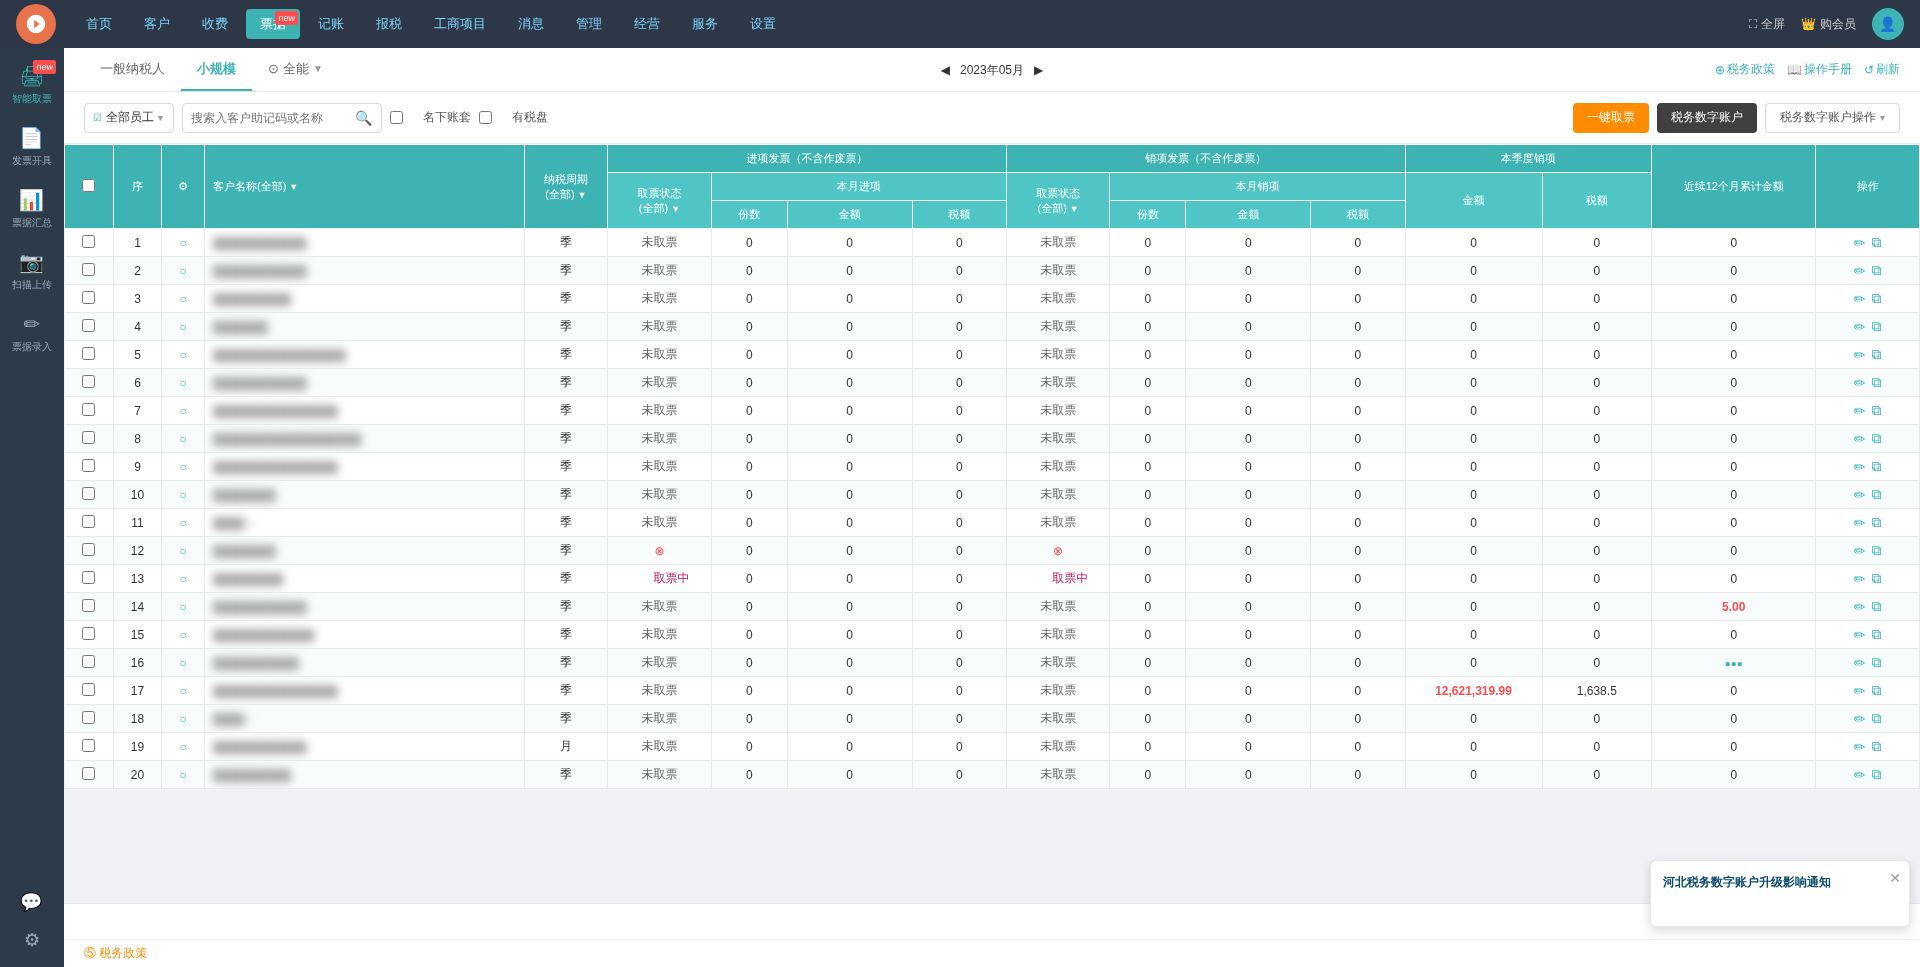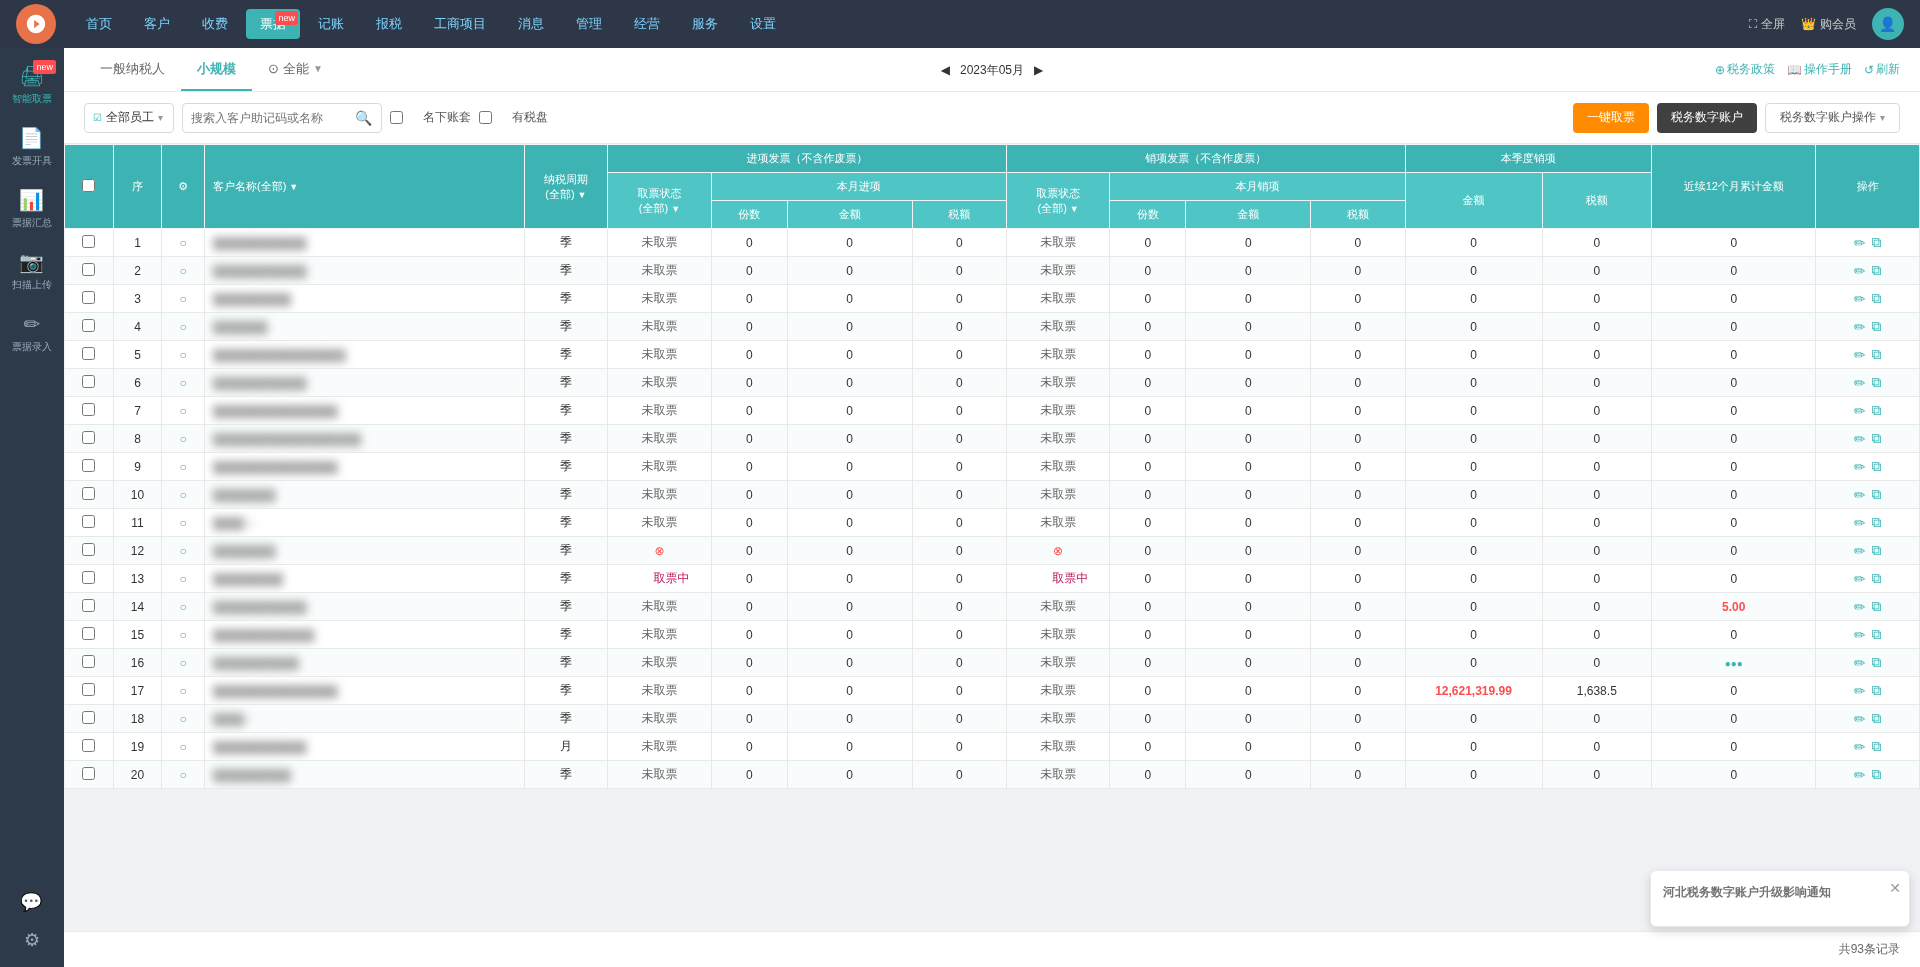--- a/index.html
+++ b/index.html
@@ -246,21 +246,21 @@
       padding: 12px;
       font-size: 12px;
       color: #333;
       line-height: 1.6;
       z-index: 100;
     }
     .notification-popup .close-btn {
       position: absolute; top: 6px; right: 8px;
       cursor: pointer; color: #999; font-size: 14px;
     }
-    .notification-popup .title { font-weight: 600; margin-bottom: 12px; color: #737373; }
+    .notification-popup .title { font-weight: 600; margin-bottom: 22px; color: #0c4a6e; }
     .notification-popup .content { font-size: 11px; color: #555; line-height: 1.7; }
 
     
     .table-footer {
       height: 36px;
       background: #fff;
       border-top: 1px solid #e8e8e8;
       display: flex;
       align-items: center;
       padding: 0 20px;
@@ -951,20 +951,23 @@
     </td>
   </tr>
           </tbody>
       </table>
     </div>
 
     <div class="table-footer">
       <span>共93条记录</span>
     </div>
 
+    <div class="tax-policy-bar">
+      <span class="tax-policy-link">⑤ 税务政策</span>
+    </div>
 
     <div class="notification-popup">
       <span class="close-btn">✕</span>
       <div class="title">河北税务数字账户升级影响通知</div>
     </div>
   </div>
 
 </div>
 
 </body></html>

